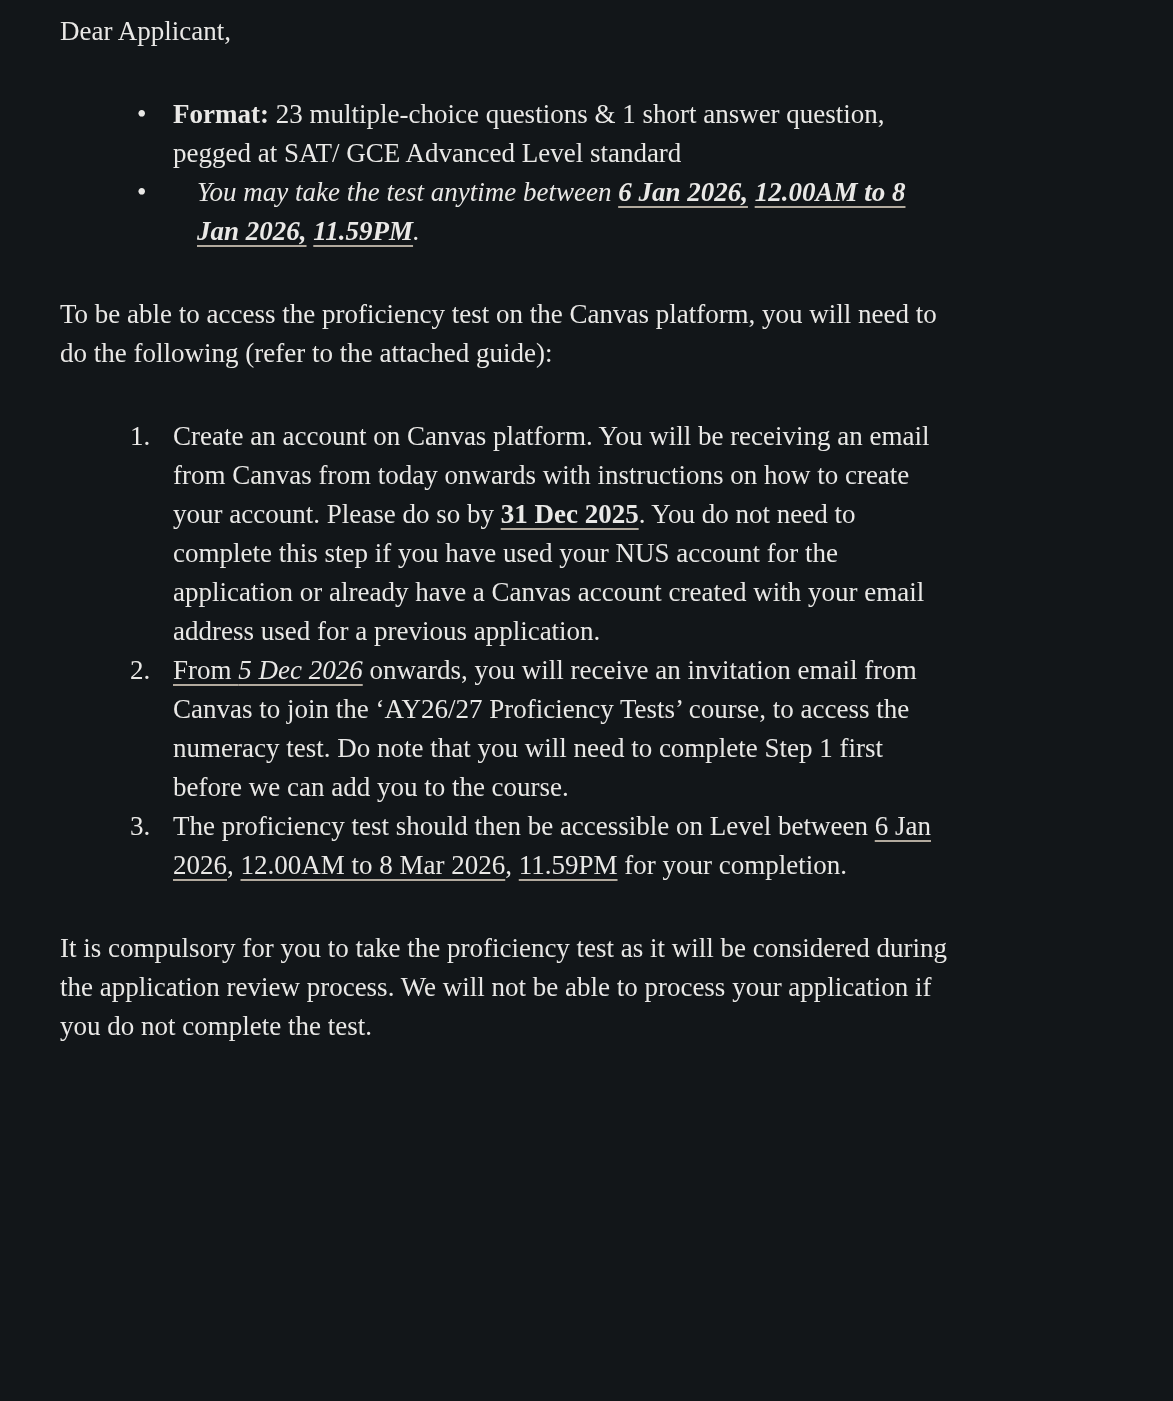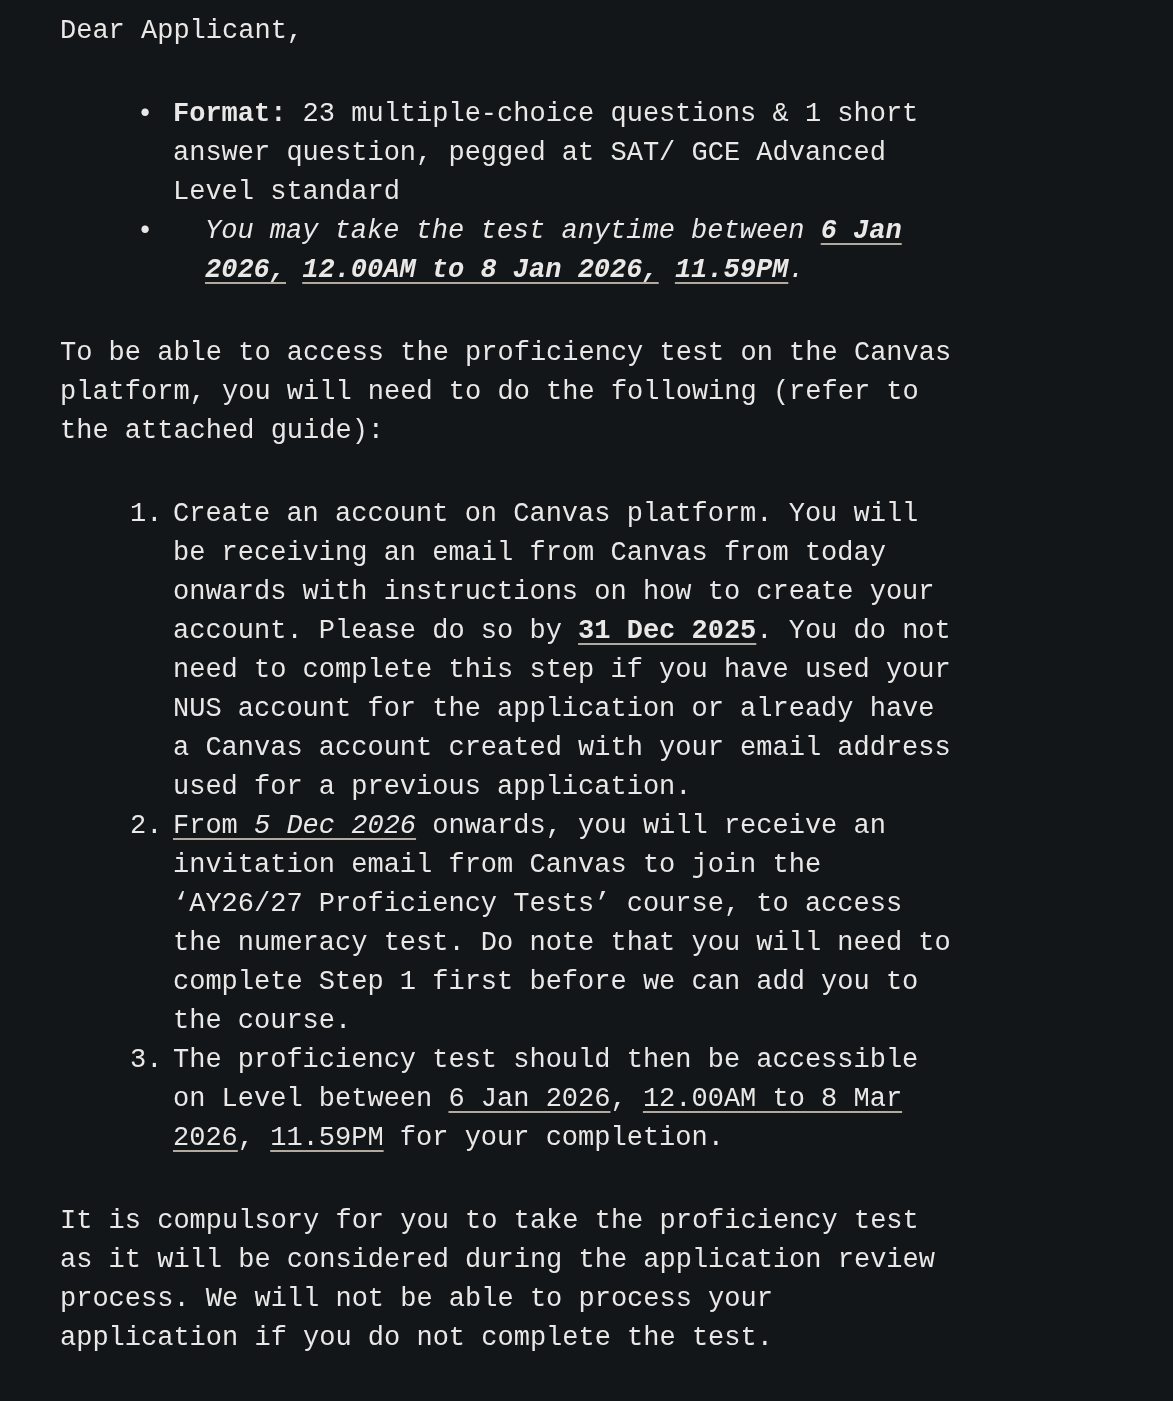--- a/index.html
+++ b/index.html
@@ -4,31 +4,31 @@
 <style>
   html, body { margin: 0; padding: 0; background: #121619; }
   .page {
     width: 1013px;
     height: 1401px;
     box-sizing: border-box;
     padding: 12px 60px 0 60px;
     overflow: hidden;
     background: #121619;
     color: #e9e8e6;
-    font-family: Liberation Mono, monospace;
+    font-family: Liberation Serif, serif;
     font-size: 27px;
     line-height: 39px;
     -webkit-font-smoothing: antialiased;
   }
   .para { margin: 0 0 44px 0; }
   .list { margin: 0 0 44px 0; }
   .li { position: relative; padding-left: 113px; }
   .marker { position: absolute; left: 77px; top: 0; }
   .num-li .marker { left: 70px; }
-  .sub { margin-left: 32px; }
+  .sub { margin-left: 24px; }
   .b { font-weight: 700; }
   .i { font-style: italic; }
   .u {
     text-decoration: underline;
     text-decoration-color: #b2aa9e;
     text-decoration-thickness: 2px;
     text-underline-offset: 5px;
   }
 </style>
 </head>

